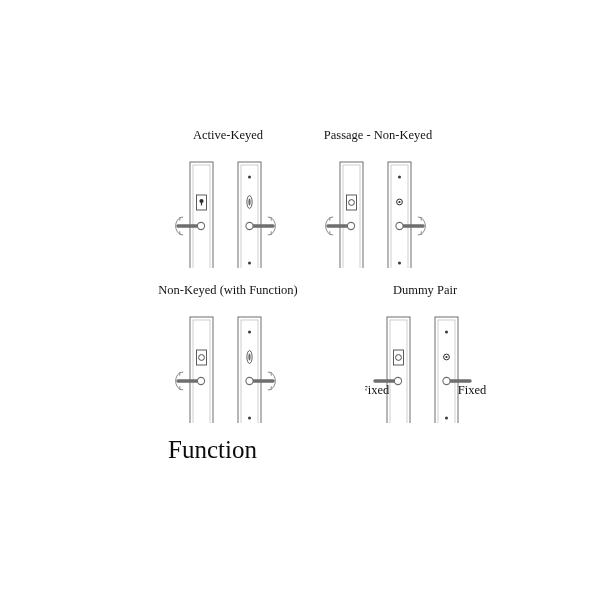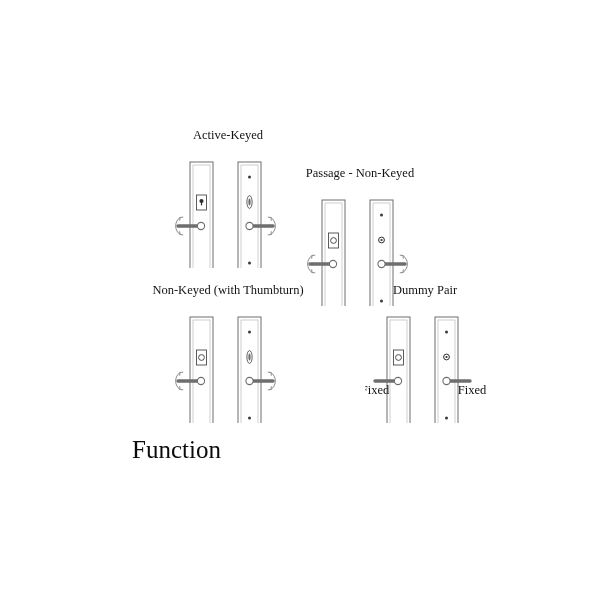--- a/index.html
+++ b/index.html
@@ -49,20 +49,21 @@
     display: block;
   }
 
   .page-title {
     position: absolute;
     font-family: "Liberation Serif", "DejaVu Serif", serif;
     font-size: 25px;
     line-height: 28px;
     color: #0b0b0b;
     white-space: nowrap;
+    margin-left: 36px;
   }
 
   .fixed-label {
     font-family: "Liberation Serif", "DejaVu Serif", serif;
     font-size: 12.5px;
     fill: #111111;
   }
 </style>
 </head>
 <body>
@@ -112,21 +113,21 @@
         </g>
         <g fill="none" stroke="#7a7a7a" stroke-width="0.9">
           <path d="M103 73.5 A 10.5 10.5 0 0 1 103 90.5"></path>
           <path d="M103 73.5 l -3.2 -0.4 M103 73.5 l 0.3 3.2"></path>
           <path d="M103 90.5 l -3.2 0.4 M103 90.5 l 0.3 -3.2"></path>
         </g>
       </g>
     </svg>
   </div>
 
-  <div class="fn-group" style="left:300px; top:128px; width:120px; height:140px;margin-top:38px;">
+  <div class="fn-group" style="left:318px; top:128px; width:120px; height:140px;">
     <div class="fn-heading">Passage - Non-Keyed</div>
     <svg class="fn-svg" width="120" height="124" viewBox="0 0 120 124">
       <g>
         <rect x="22" y="18" width="23" height="116" fill="#ffffff" stroke="#6e6e6e" stroke-width="1"></rect>
         <rect x="25" y="21" width="17" height="110" fill="none" stroke="#b9b9b9" stroke-width="0.7"></rect>
         <g>
           <rect x="28.5" y="51" width="10" height="15" fill="#ffffff" stroke="#4a4a4a" stroke-width="0.9"></rect>
           <circle cx="33.5" cy="58.5" r="2.9" fill="#ffffff" stroke="#3a3a3a" stroke-width="0.9"></circle>
         </g>
         <g>
@@ -155,21 +156,21 @@
         <g fill="none" stroke="#7a7a7a" stroke-width="0.9">
           <path d="M103 73.5 A 10.5 10.5 0 0 1 103 90.5"></path>
           <path d="M103 73.5 l -3.2 -0.4 M103 73.5 l 0.3 3.2"></path>
           <path d="M103 90.5 l -3.2 0.4 M103 90.5 l 0.3 -3.2"></path>
         </g>
       </g>
     </svg>
   </div>
 
   <div class="fn-group" style="left:143px; top:283px; width:170px; height:140px;">
-    <div class="fn-heading">Non-Keyed (with Thumbturn)</div>
+    <div class="fn-heading">Non-Keyed (with Function)</div>
     <svg class="fn-svg" width="170" height="124" viewBox="0 0 170 124">
       <g>
         <rect x="47" y="18" width="23" height="116" fill="#ffffff" stroke="#6e6e6e" stroke-width="1"></rect>
         <rect x="50" y="21" width="17" height="110" fill="none" stroke="#b9b9b9" stroke-width="0.7"></rect>
         <g>
           <rect x="53.5" y="51" width="10" height="15" fill="#ffffff" stroke="#4a4a4a" stroke-width="0.9"></rect>
           <circle cx="58.5" cy="58.5" r="2.9" fill="#ffffff" stroke="#3a3a3a" stroke-width="0.9"></circle>
         </g>
         <g>
           <path d="M58 82 L35 82" stroke="#6e6e6e" stroke-width="3.4" stroke-linecap="round" fill="none"></path>

